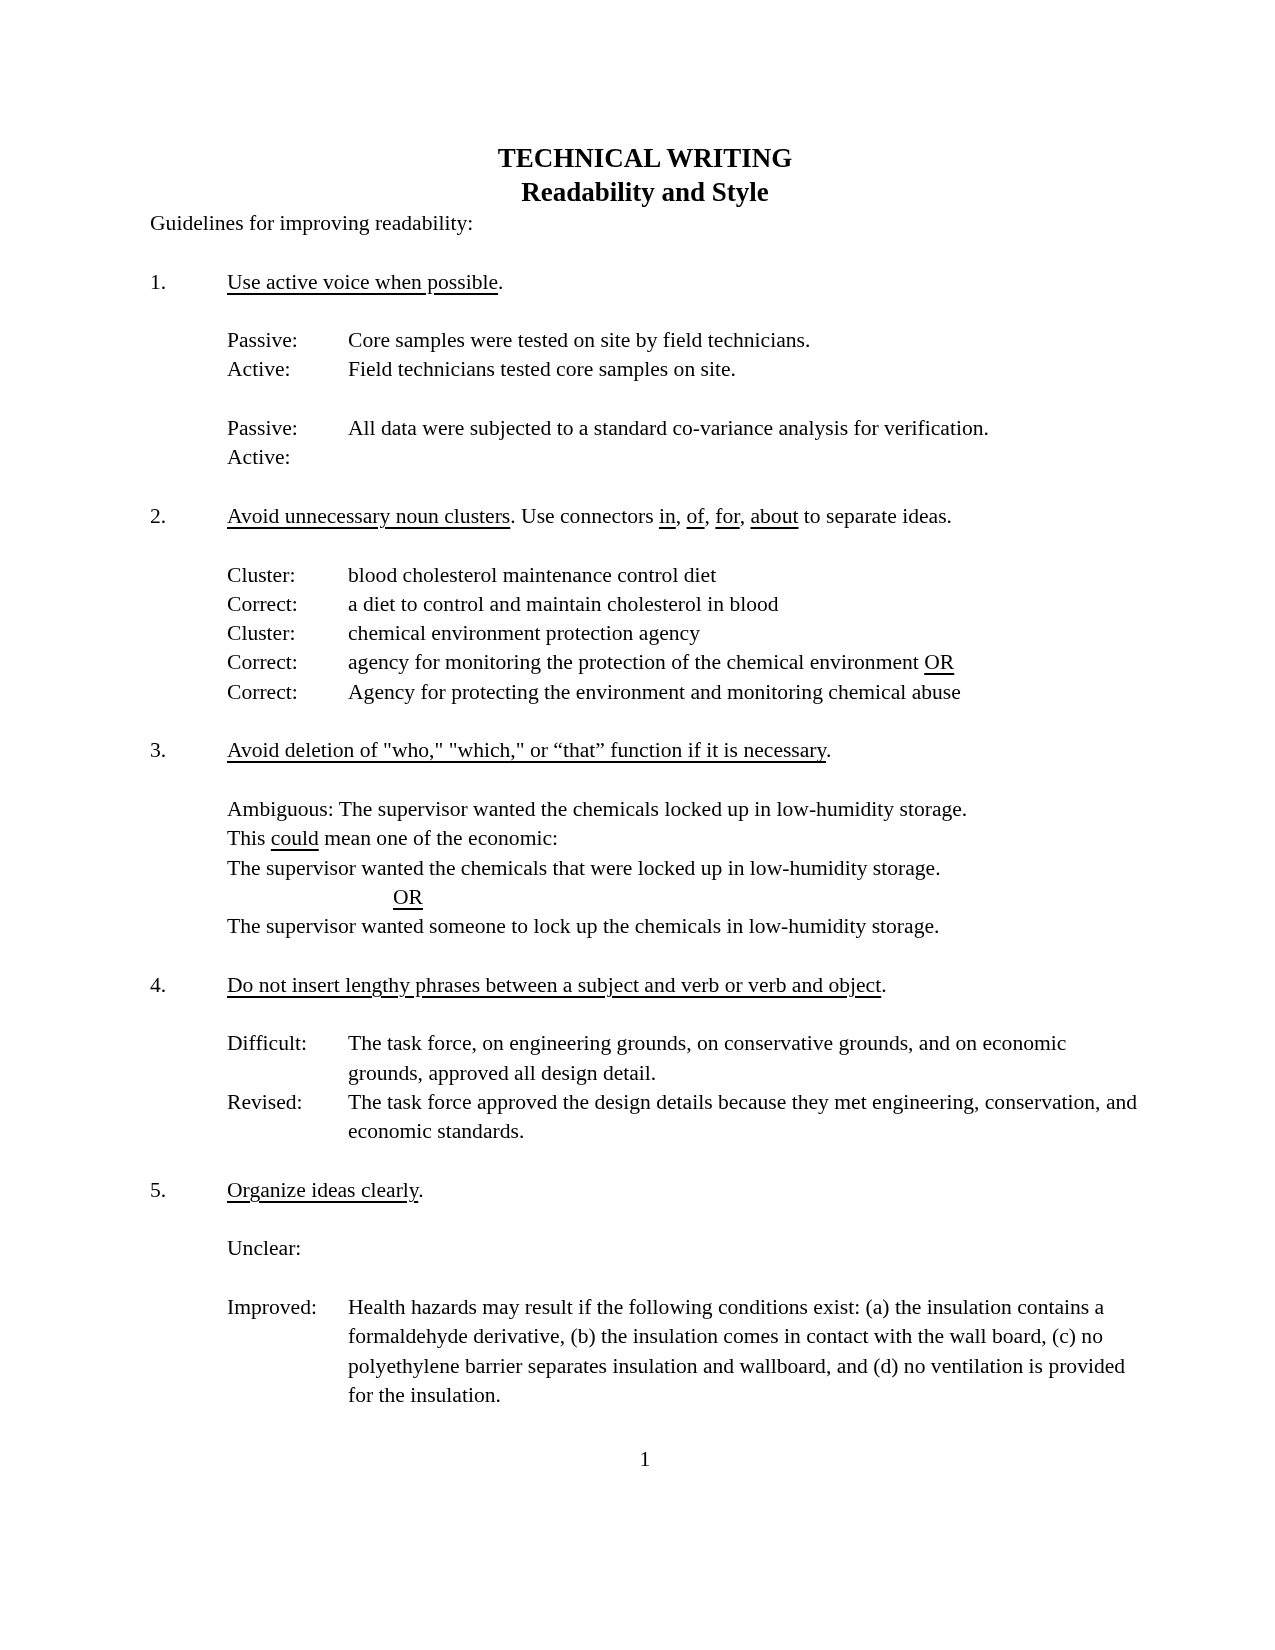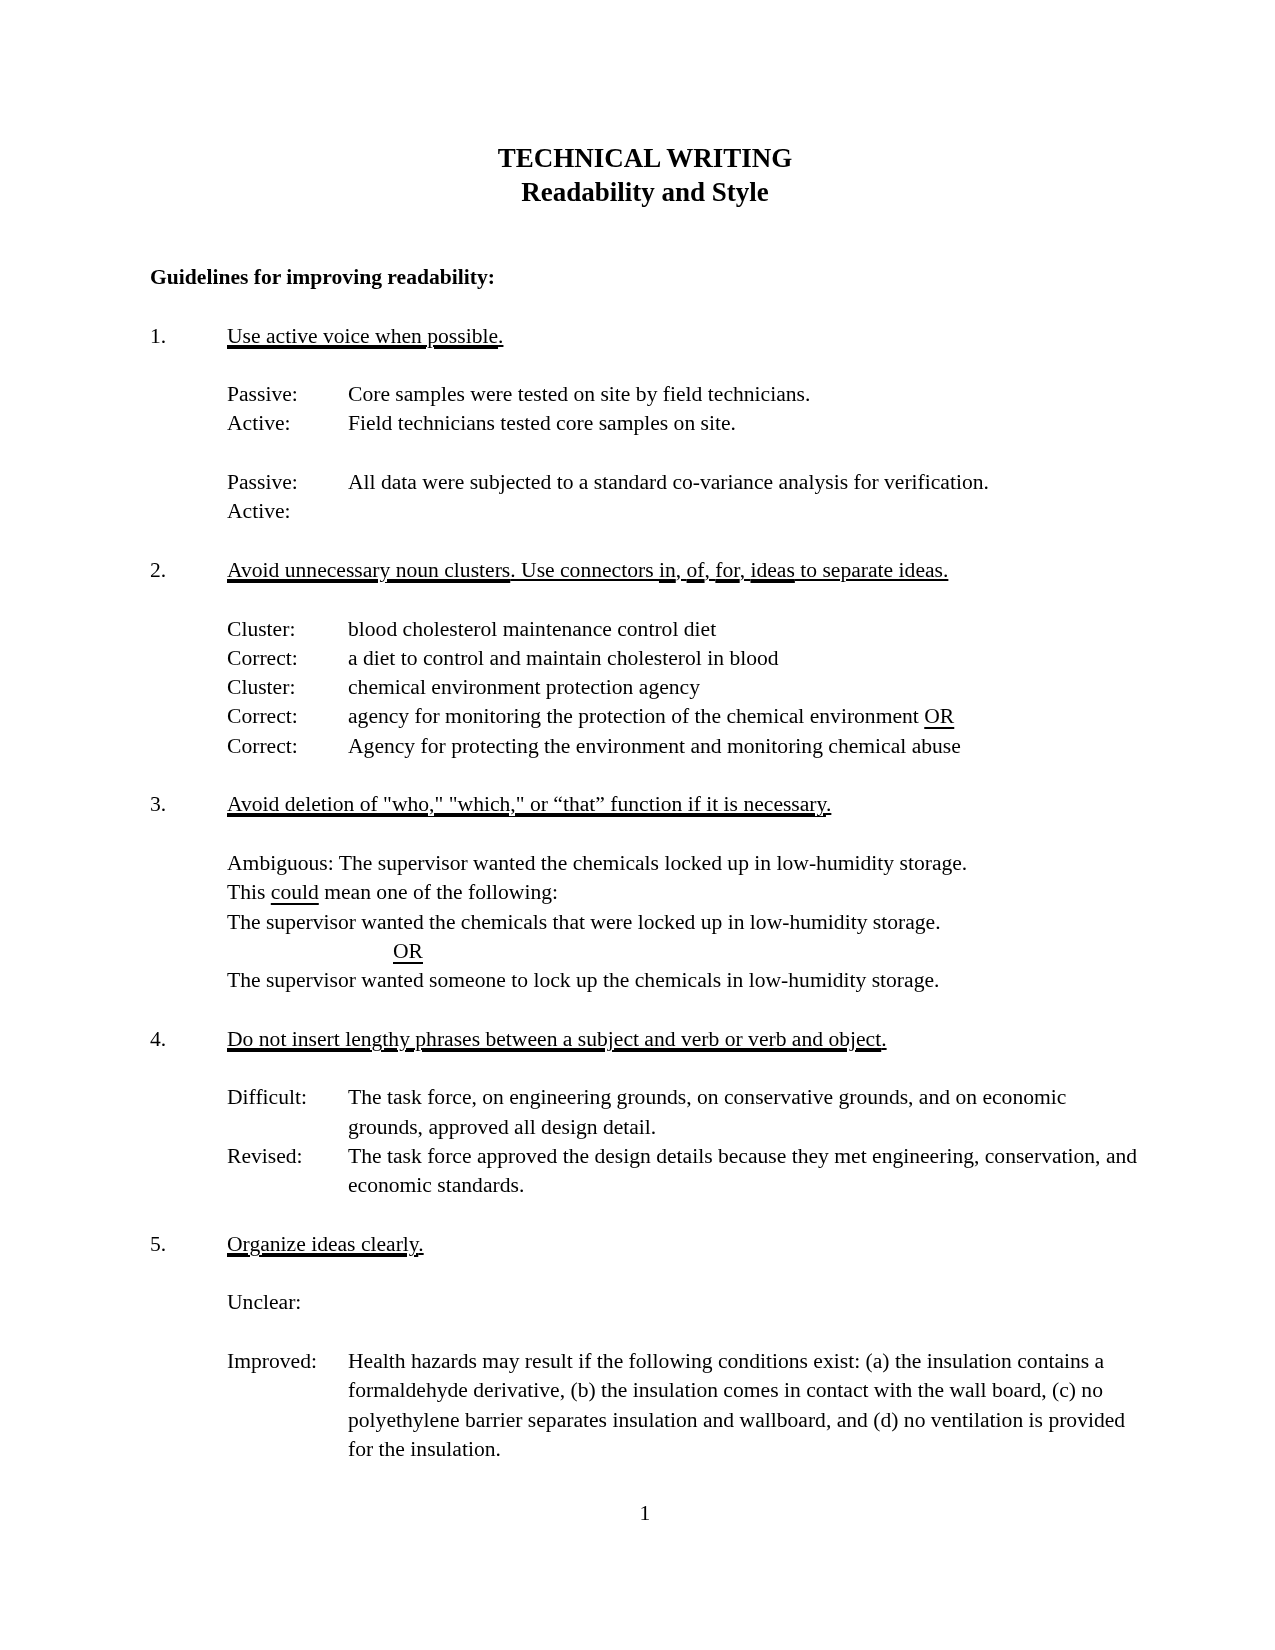--- a/index.html
+++ b/index.html
@@ -20,29 +20,28 @@
     padding: 141px 135px 30px 150px;
     overflow: hidden;
   }
   .title-block {
     text-align: center;
     font-weight: bold;
     font-size: 27px;
     line-height: 34px;
   }
   .intro-heading {
-    font-weight: bold;
-    margin-top: 54px;
+    font-weight: normal;
   }
   .block { margin-top: 29.3px; }
   .gl-row { display: flex; }
   .gl-num {
     flex: 0 0 77px;
   }
-  .gl-heading { flex: 1 1 auto; text-decoration: underline; }
+  .gl-heading { flex: 1 1 auto; }
   .gl-body { margin-left: 77px; }
   .ex-row { display: flex; }
   .ex-label { flex: 0 0 121px; }
   .ex-text { flex: 1 1 auto; max-width: 792px; }
   .line.indent-0 { margin-left: 0; }
   .line.indent-1 { }
   .line.indent-2 { margin-left: 166px; }
   .u {
     text-decoration: underline;
     text-decoration-thickness: 2px;
@@ -88,21 +87,21 @@
             </div>
             <div class="ex-row">
               <div class="ex-label">Active:</div>
             </div>
           </div>
         </div>
       </div>
       <div class="guideline block">
         <div class="gl-row">
           <div class="gl-num">2.</div>
-          <div class="gl-heading"><span class="u">Avoid unnecessary noun clusters</span><span>. Use connectors </span><span class="u">in</span><span>, </span><span class="u">of</span><span>, </span><span class="u">for</span><span>, </span><span class="u">ideas</span><span> to separate ideas.</span></div>
+          <div class="gl-heading"><span class="u">Avoid unnecessary noun clusters</span><span>. Use connectors </span><span class="u">in</span><span>, </span><span class="u">of</span><span>, </span><span class="u">for</span><span>, </span><span class="u">about</span><span> to separate ideas.</span></div>
         </div>
         <div class="gl-body">
           <div class="block">
             <div class="ex-row">
               <div class="ex-label">Cluster:</div>
               <div class="ex-text"><span>blood cholesterol maintenance control diet</span></div>
             </div>
             <div class="ex-row">
               <div class="ex-label">Correct:</div>
               <div class="ex-text"><span>a diet to control and maintain cholesterol in blood</span></div>
@@ -123,21 +122,21 @@
         </div>
       </div>
       <div class="guideline block">
         <div class="gl-row">
           <div class="gl-num">3.</div>
           <div class="gl-heading"><span class="u">Avoid deletion of "who," "which," or “that” function if it is necessary</span><span>.</span></div>
         </div>
         <div class="gl-body">
           <div class="block">
             <div class="line indent-0"><span>Ambiguous: The supervisor wanted the chemicals locked up in low-humidity storage.</span></div>
-            <div class="line indent-0"><span>This </span><span class="u">could</span><span> mean one of the following:</span></div>
+            <div class="line indent-0"><span>This </span><span class="u">could</span><span> mean one of the economic:</span></div>
             <div class="line indent-1"><span>The supervisor wanted the chemicals that were locked up in low-humidity storage.</span></div>
             <div class="line indent-2"><span class="u">OR</span></div>
             <div class="line indent-1"><span>The supervisor wanted someone to lock up the chemicals in low-humidity storage.</span></div>
           </div>
         </div>
       </div>
       <div class="guideline block">
         <div class="gl-row">
           <div class="gl-num">4.</div>
           <div class="gl-heading"><span class="u">Do not insert lengthy phrases between a subject and verb or verb and object</span><span>.</span></div>

